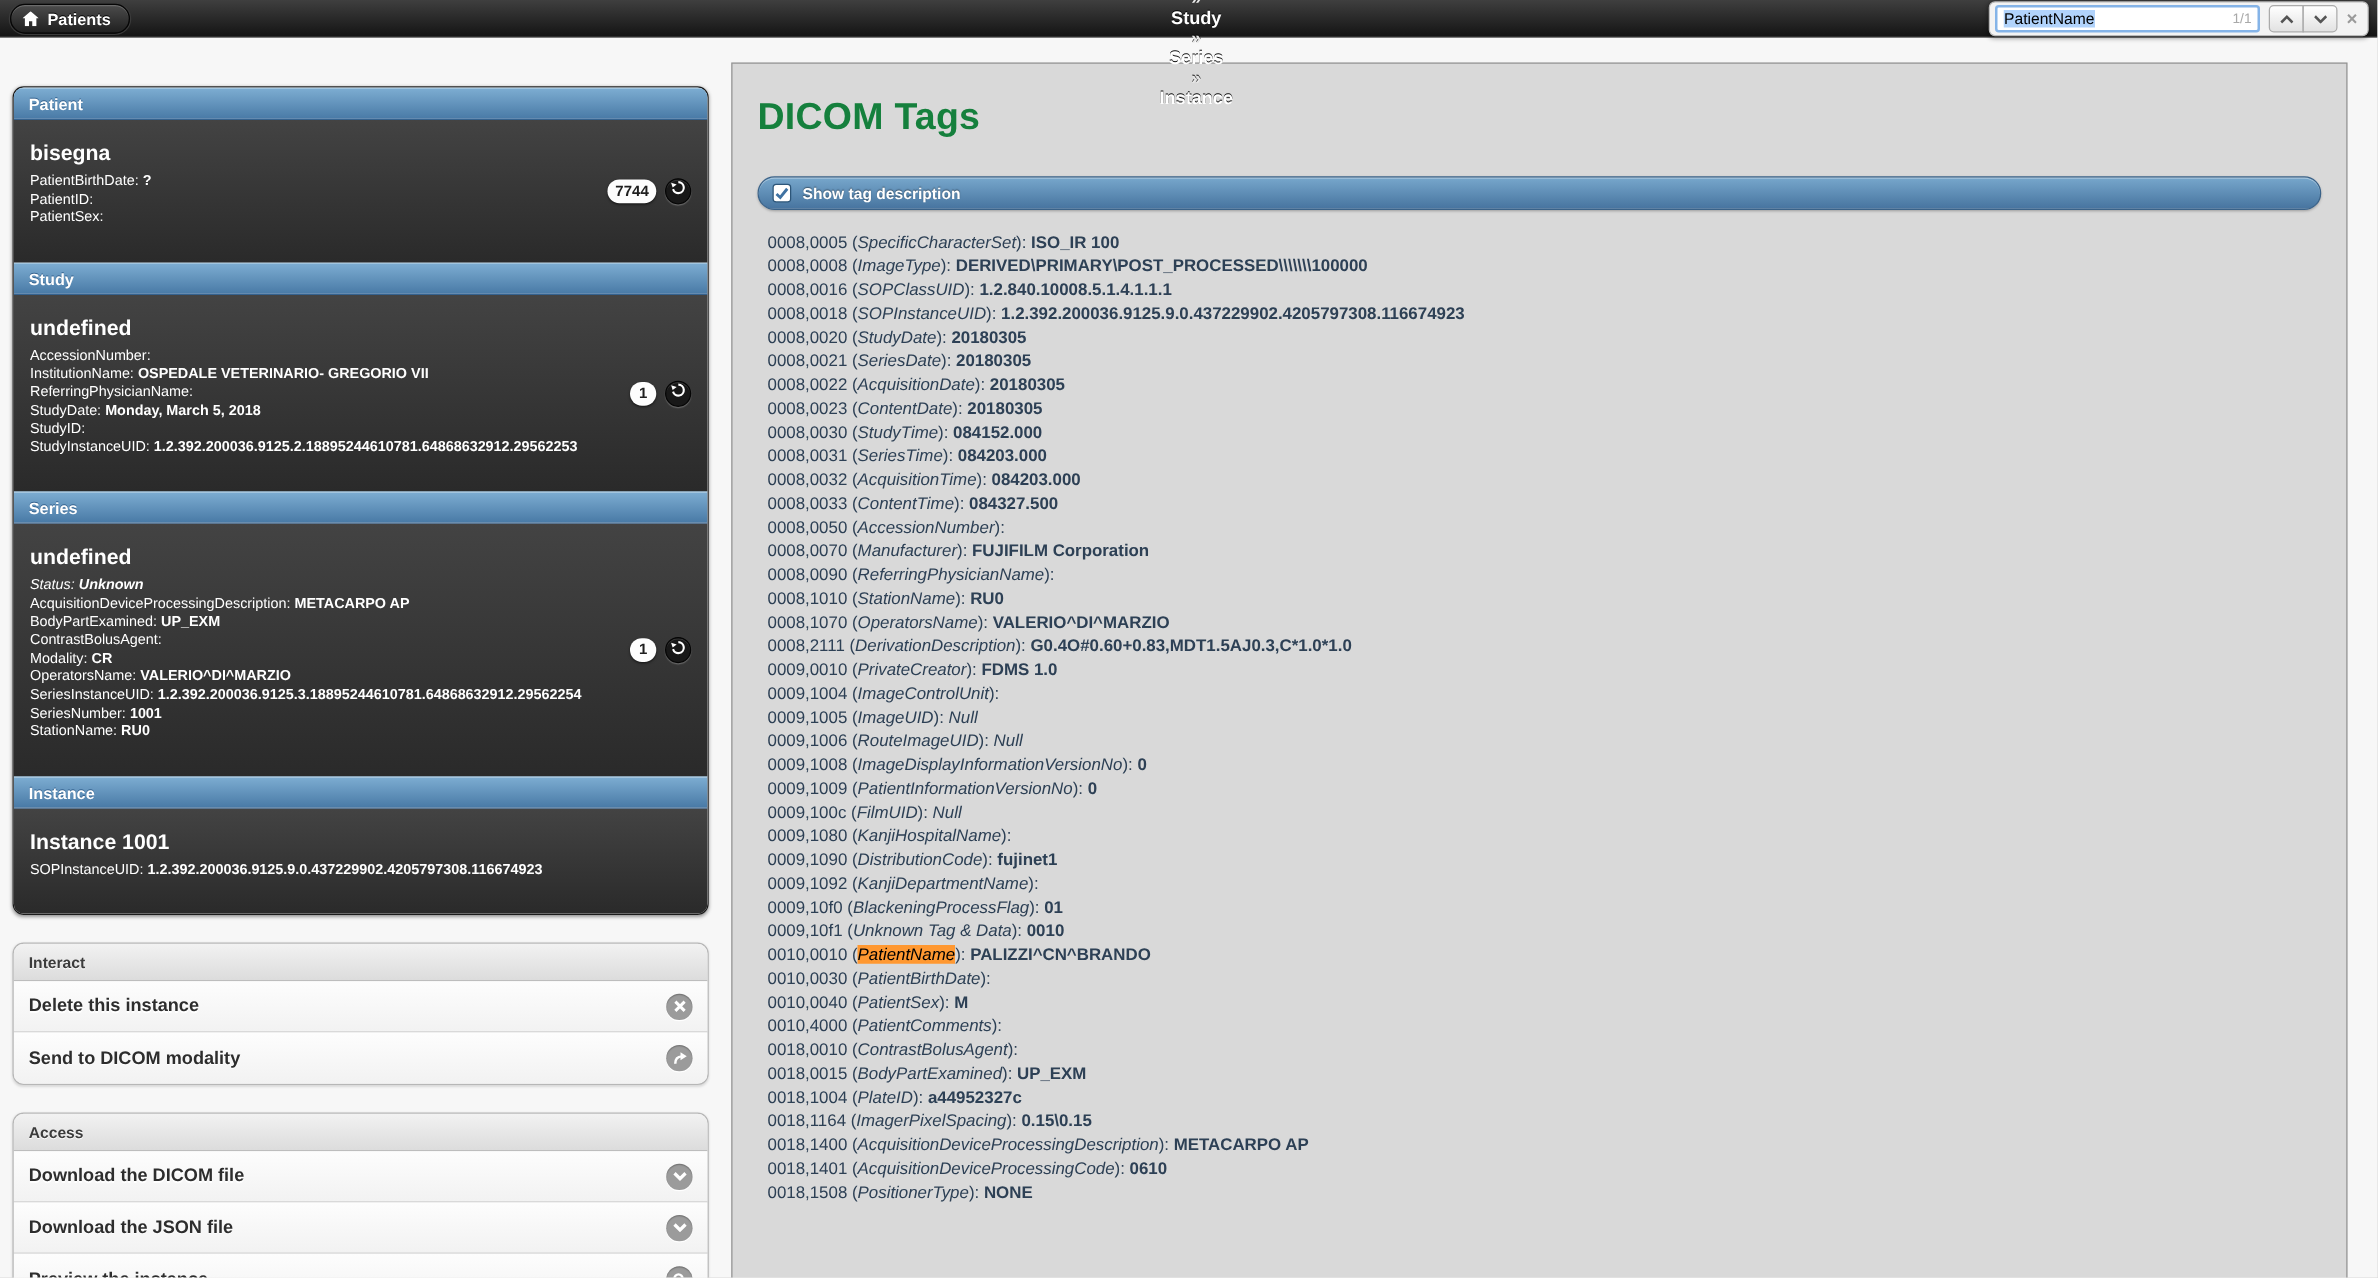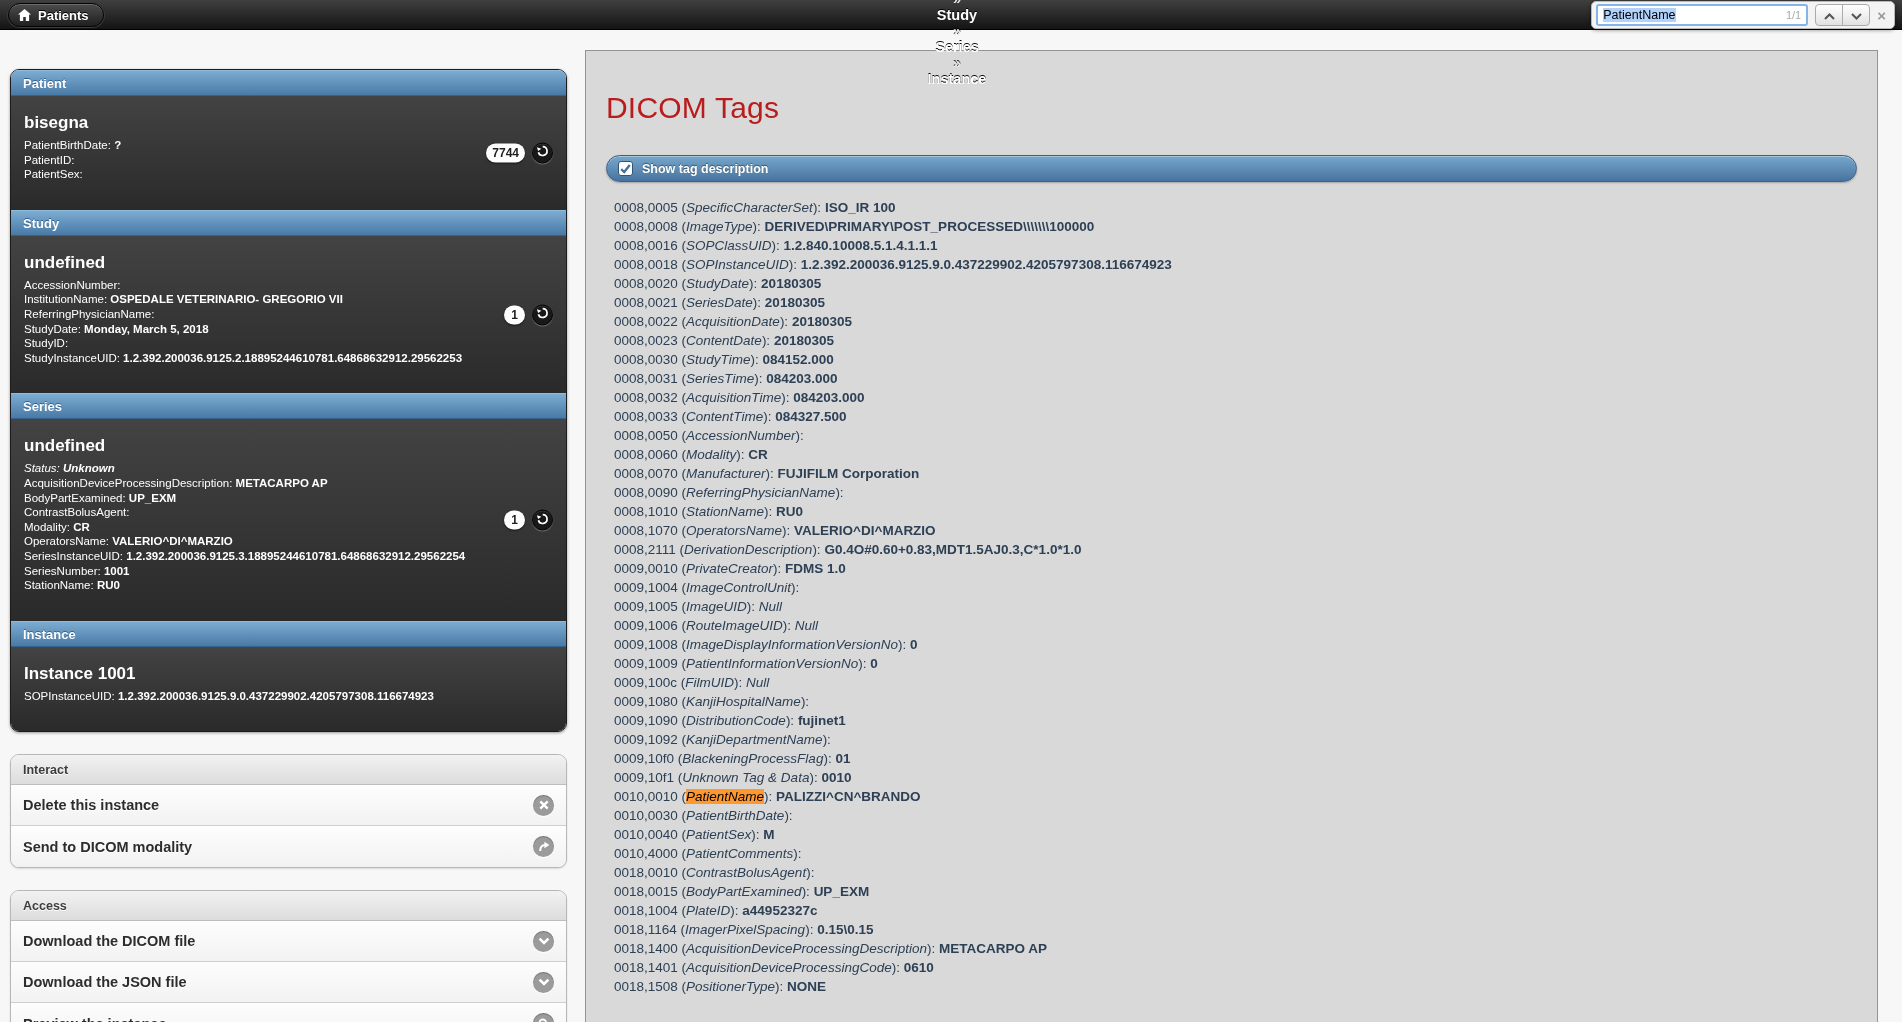--- a/index.html
+++ b/index.html
@@ -137,22 +137,22 @@
     background:#9b9b9b; display:flex; align-items:center; justify-content:center;
     box-shadow: inset 0 1px 1px rgba(0,0,0,.25), 0 1px 0 #fff;
   }
 
   
   .main {
     position:absolute; left:585px; top:50px; width:1293px; height:990px;
     background:#d9d9d9; border:1px solid #949494;
   }
   .page-title {
-    margin:40px 0 0 20px; font-size:30px; line-height:34px;
-    color:#b91c1c; font-weight:normal; letter-spacing:.2px;
+    margin:26px 0 0 20px; font-size:30px; line-height:34px;
+    color:#15803d; font-weight:bold; letter-spacing:.2px;
   }
   .tag-toggle {
     margin:30px 20px 0 20px; height:27px; border-radius:16px;
     background: linear-gradient(#77a7cc, #47749f);
     border:1px solid #3a6288;
     box-shadow: inset 0 1px 0 rgba(255,255,255,.35), 0 1px 2px rgba(0,0,0,.25);
     display:flex; align-items:center; gap:9px; padding:0 11px;
     cursor:pointer;
   }
   .checkbox {
@@ -360,21 +360,20 @@
       <li><span class="tag-id">0008,0018 (</span><span class="tag-name">SOPInstanceUID</span><span class="tag-sep">): </span><span class="tag-value">1.2.392.200036.9125.9.0.437229902.4205797308.116674923</span></li>
       <li><span class="tag-id">0008,0020 (</span><span class="tag-name">StudyDate</span><span class="tag-sep">): </span><span class="tag-value">20180305</span></li>
       <li><span class="tag-id">0008,0021 (</span><span class="tag-name">SeriesDate</span><span class="tag-sep">): </span><span class="tag-value">20180305</span></li>
       <li><span class="tag-id">0008,0022 (</span><span class="tag-name">AcquisitionDate</span><span class="tag-sep">): </span><span class="tag-value">20180305</span></li>
       <li><span class="tag-id">0008,0023 (</span><span class="tag-name">ContentDate</span><span class="tag-sep">): </span><span class="tag-value">20180305</span></li>
       <li><span class="tag-id">0008,0030 (</span><span class="tag-name">StudyTime</span><span class="tag-sep">): </span><span class="tag-value">084152.000</span></li>
       <li><span class="tag-id">0008,0031 (</span><span class="tag-name">SeriesTime</span><span class="tag-sep">): </span><span class="tag-value">084203.000</span></li>
       <li><span class="tag-id">0008,0032 (</span><span class="tag-name">AcquisitionTime</span><span class="tag-sep">): </span><span class="tag-value">084203.000</span></li>
       <li><span class="tag-id">0008,0033 (</span><span class="tag-name">ContentTime</span><span class="tag-sep">): </span><span class="tag-value">084327.500</span></li>
       <li><span class="tag-id">0008,0050 (</span><span class="tag-name">AccessionNumber</span><span class="tag-sep">): </span><span class="tag-value"></span></li>
-      <li><span class="tag-id">0008,0060 (</span><span class="tag-name">Modality</span><span class="tag-sep">): </span><span class="tag-value">CR</span></li>
       <li><span class="tag-id">0008,0070 (</span><span class="tag-name">Manufacturer</span><span class="tag-sep">): </span><span class="tag-value">FUJIFILM Corporation</span></li>
       <li><span class="tag-id">0008,0090 (</span><span class="tag-name">ReferringPhysicianName</span><span class="tag-sep">): </span><span class="tag-value"></span></li>
       <li><span class="tag-id">0008,1010 (</span><span class="tag-name">StationName</span><span class="tag-sep">): </span><span class="tag-value">RU0</span></li>
       <li><span class="tag-id">0008,1070 (</span><span class="tag-name">OperatorsName</span><span class="tag-sep">): </span><span class="tag-value">VALERIO^DI^MARZIO</span></li>
       <li><span class="tag-id">0008,2111 (</span><span class="tag-name">DerivationDescription</span><span class="tag-sep">): </span><span class="tag-value">G0.4O#0.60+0.83,MDT1.5AJ0.3,C*1.0*1.0</span></li>
       <li><span class="tag-id">0009,0010 (</span><span class="tag-name">PrivateCreator</span><span class="tag-sep">): </span><span class="tag-value">FDMS 1.0</span></li>
       <li><span class="tag-id">0009,1004 (</span><span class="tag-name">ImageControlUnit</span><span class="tag-sep">): </span><span class="tag-value"></span></li>
       <li><span class="tag-id">0009,1005 (</span><span class="tag-name">ImageUID</span><span class="tag-sep">): </span><span class="tag-value nullv">Null</span></li>
       <li><span class="tag-id">0009,1006 (</span><span class="tag-name">RouteImageUID</span><span class="tag-sep">): </span><span class="tag-value nullv">Null</span></li>
       <li><span class="tag-id">0009,1008 (</span><span class="tag-name">ImageDisplayInformationVersionNo</span><span class="tag-sep">): </span><span class="tag-value">0</span></li>

